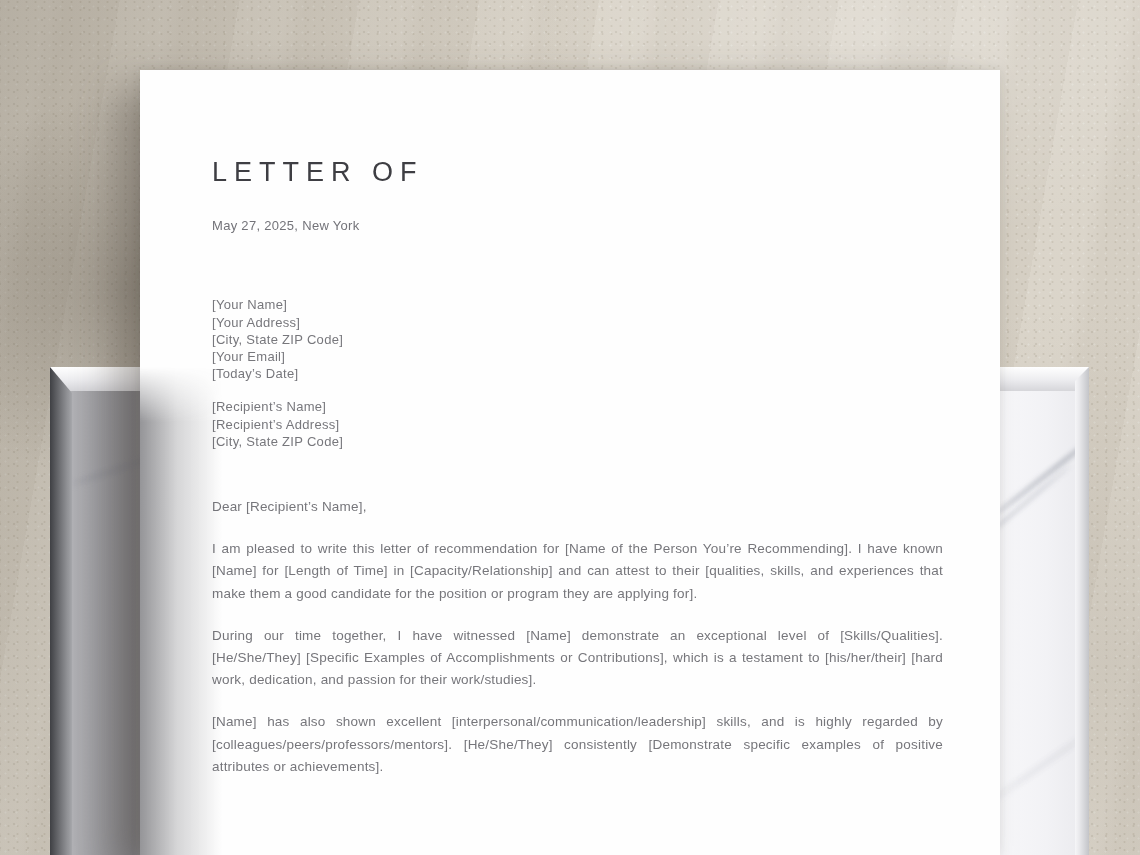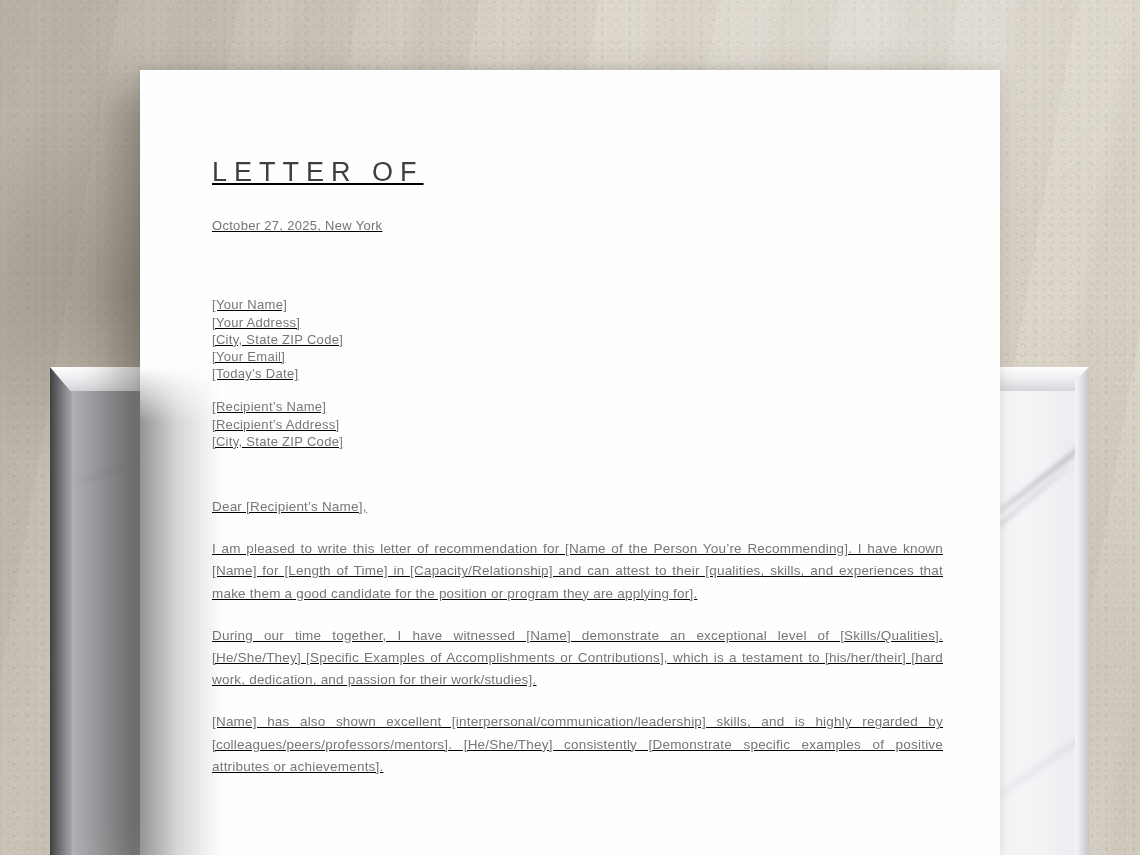--- a/index.html
+++ b/index.html
@@ -92,21 +92,20 @@
     background: linear-gradient(to right,
       rgba(52,52,58,0.52), rgba(52,52,58,0.20) 45%, rgba(52,52,58,0) 100%);
     -webkit-mask-image: linear-gradient(to bottom, transparent 0, #000 55px);
     mask-image: linear-gradient(to bottom, transparent 0, #000 55px);
     pointer-events: none;
   }
   .letter-content {
     position: absolute; inset: 0;
     padding: 0 57px 0 72px;
     box-sizing: border-box;
-    text-decoration: underline;
   }
 
   
   .title-line-1 {
     margin: 86px 0 0;
     font-weight: 300; font-size: 27px; line-height: 1.2;
     letter-spacing: 7px; color: #3e3e43;
   }
   .title-line-2 {
     margin: 16px 0 0;
@@ -147,21 +146,21 @@
     <div class="marble-top-bevel"></div>
     <div class="marble-right-bevel"></div>
     <div class="marble-left-bevel"></div>
   </div>
 
   <div class="paper">
     <div class="letter-content">
 
       <h1 class="title-line-1">LETTER OF</h1>
 
-      <div class="dateline">October 27, 2025, New York</div>
+      <div class="dateline">May 27, 2025, New York</div>
 
       <div class="address sender">
         <div>[Your Name]</div>
         <div>[Your Address]</div>
         <div>[City, State ZIP Code]</div>
         <div>[Your Email]</div>
         <div>[Today’s Date]</div>
       </div>
 
       <div class="address recipient">

